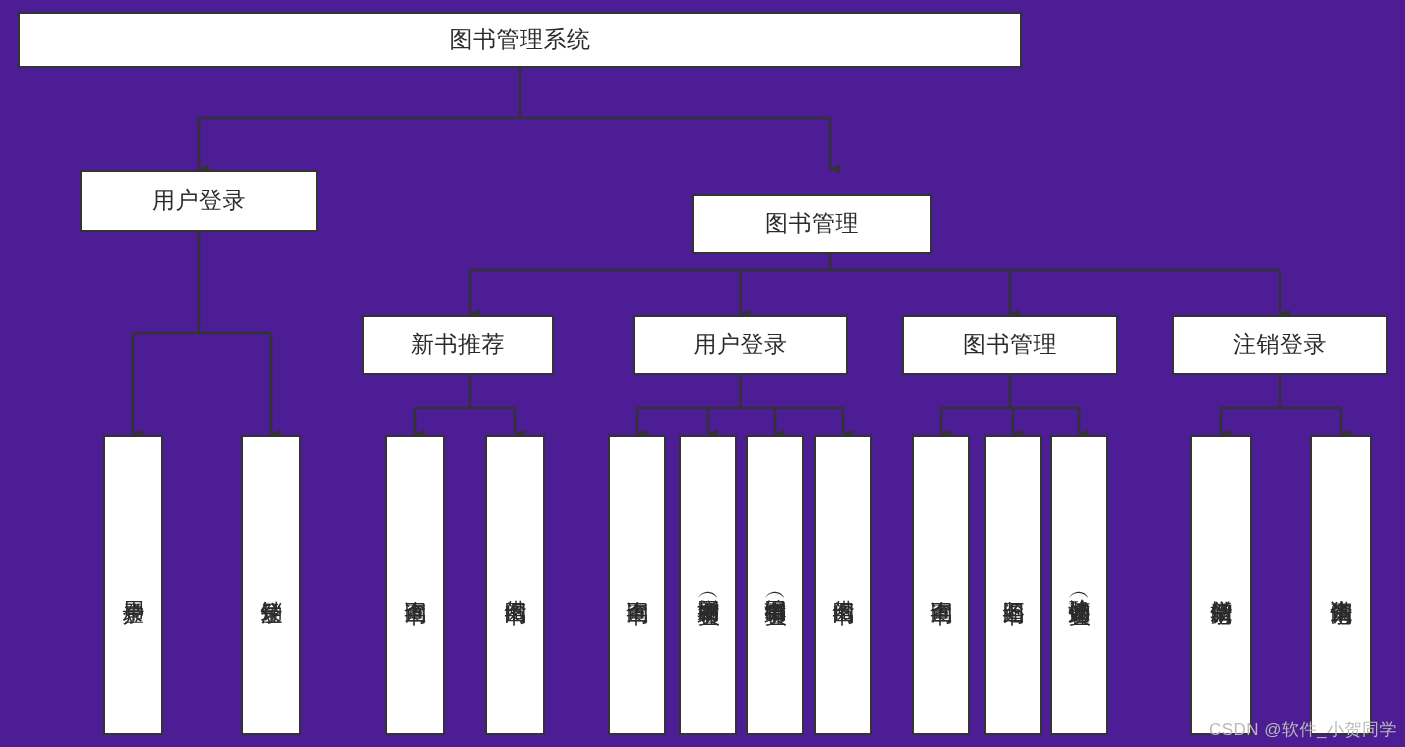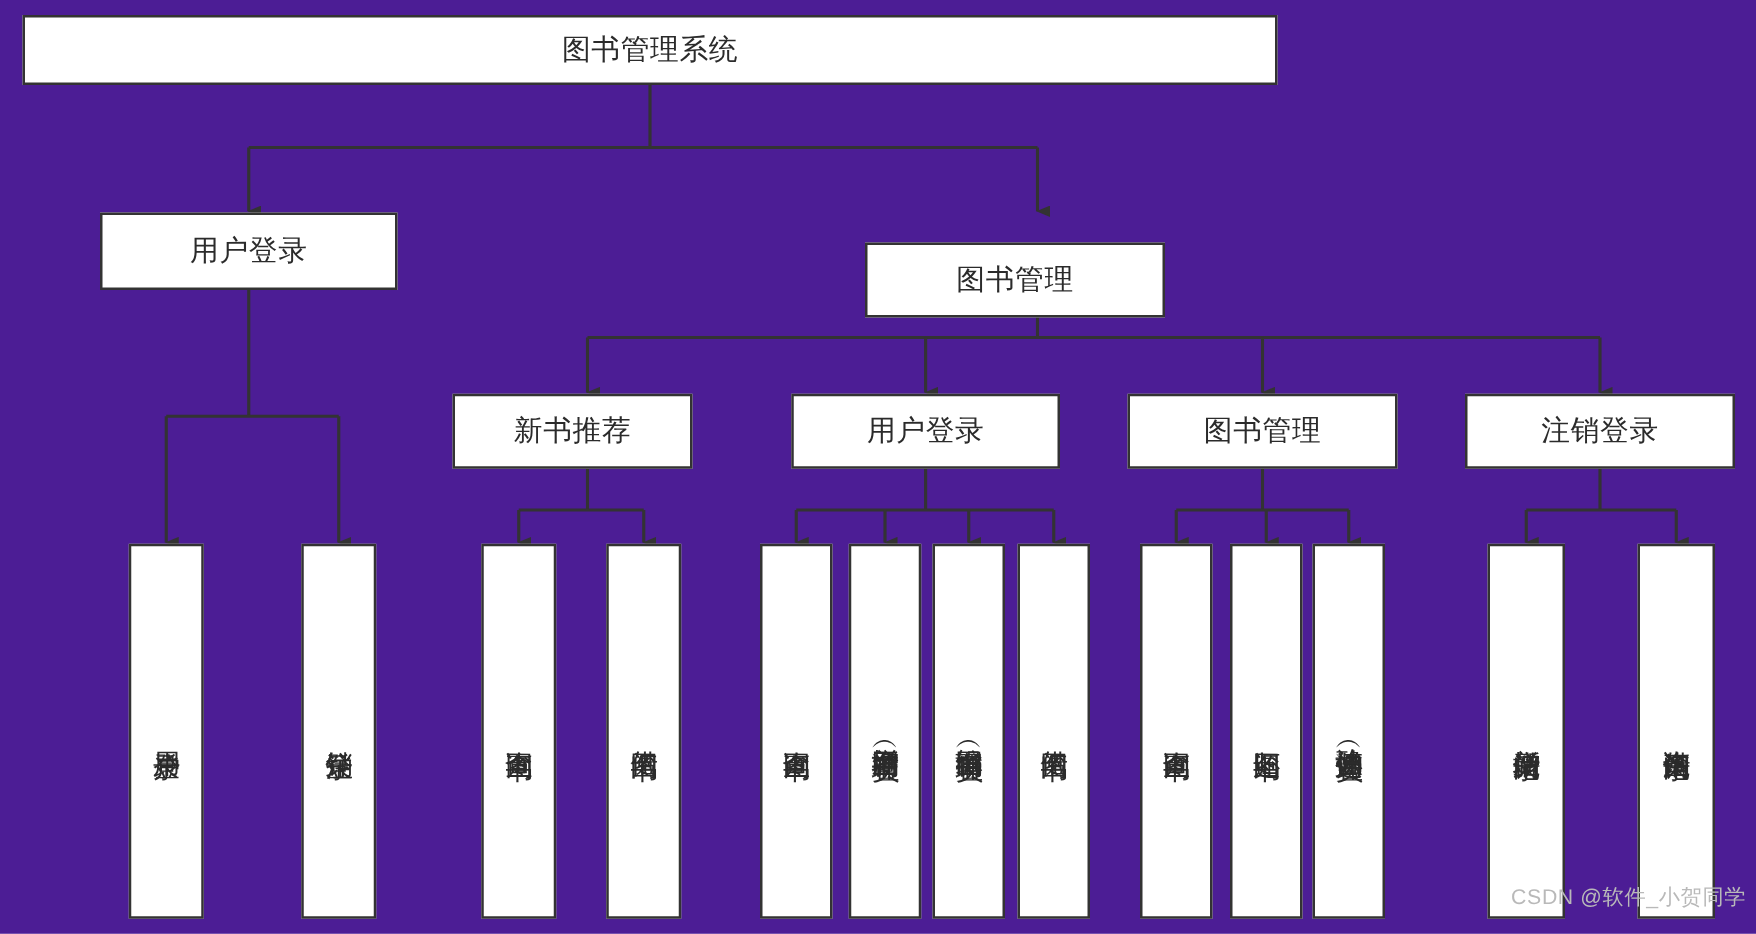--- a/index.html
+++ b/index.html
@@ -58,21 +58,21 @@
     text-orientation: upright;
     font-size: 22px;
     line-height: 1.22;
     letter-spacing: 1px;
     color: #2b2b2b;
     white-space: nowrap;
   }
   .watermark {
     position: absolute;
     right: 8px;
-    bottom: 18px;
+    bottom: 6px;
     font-size: 17px;
     color: #b9b9b9;
     white-space: nowrap;
     letter-spacing: 0.5px;
   }
 </style>
 </head>
 <body>
 
 <div id="diagram-root">

